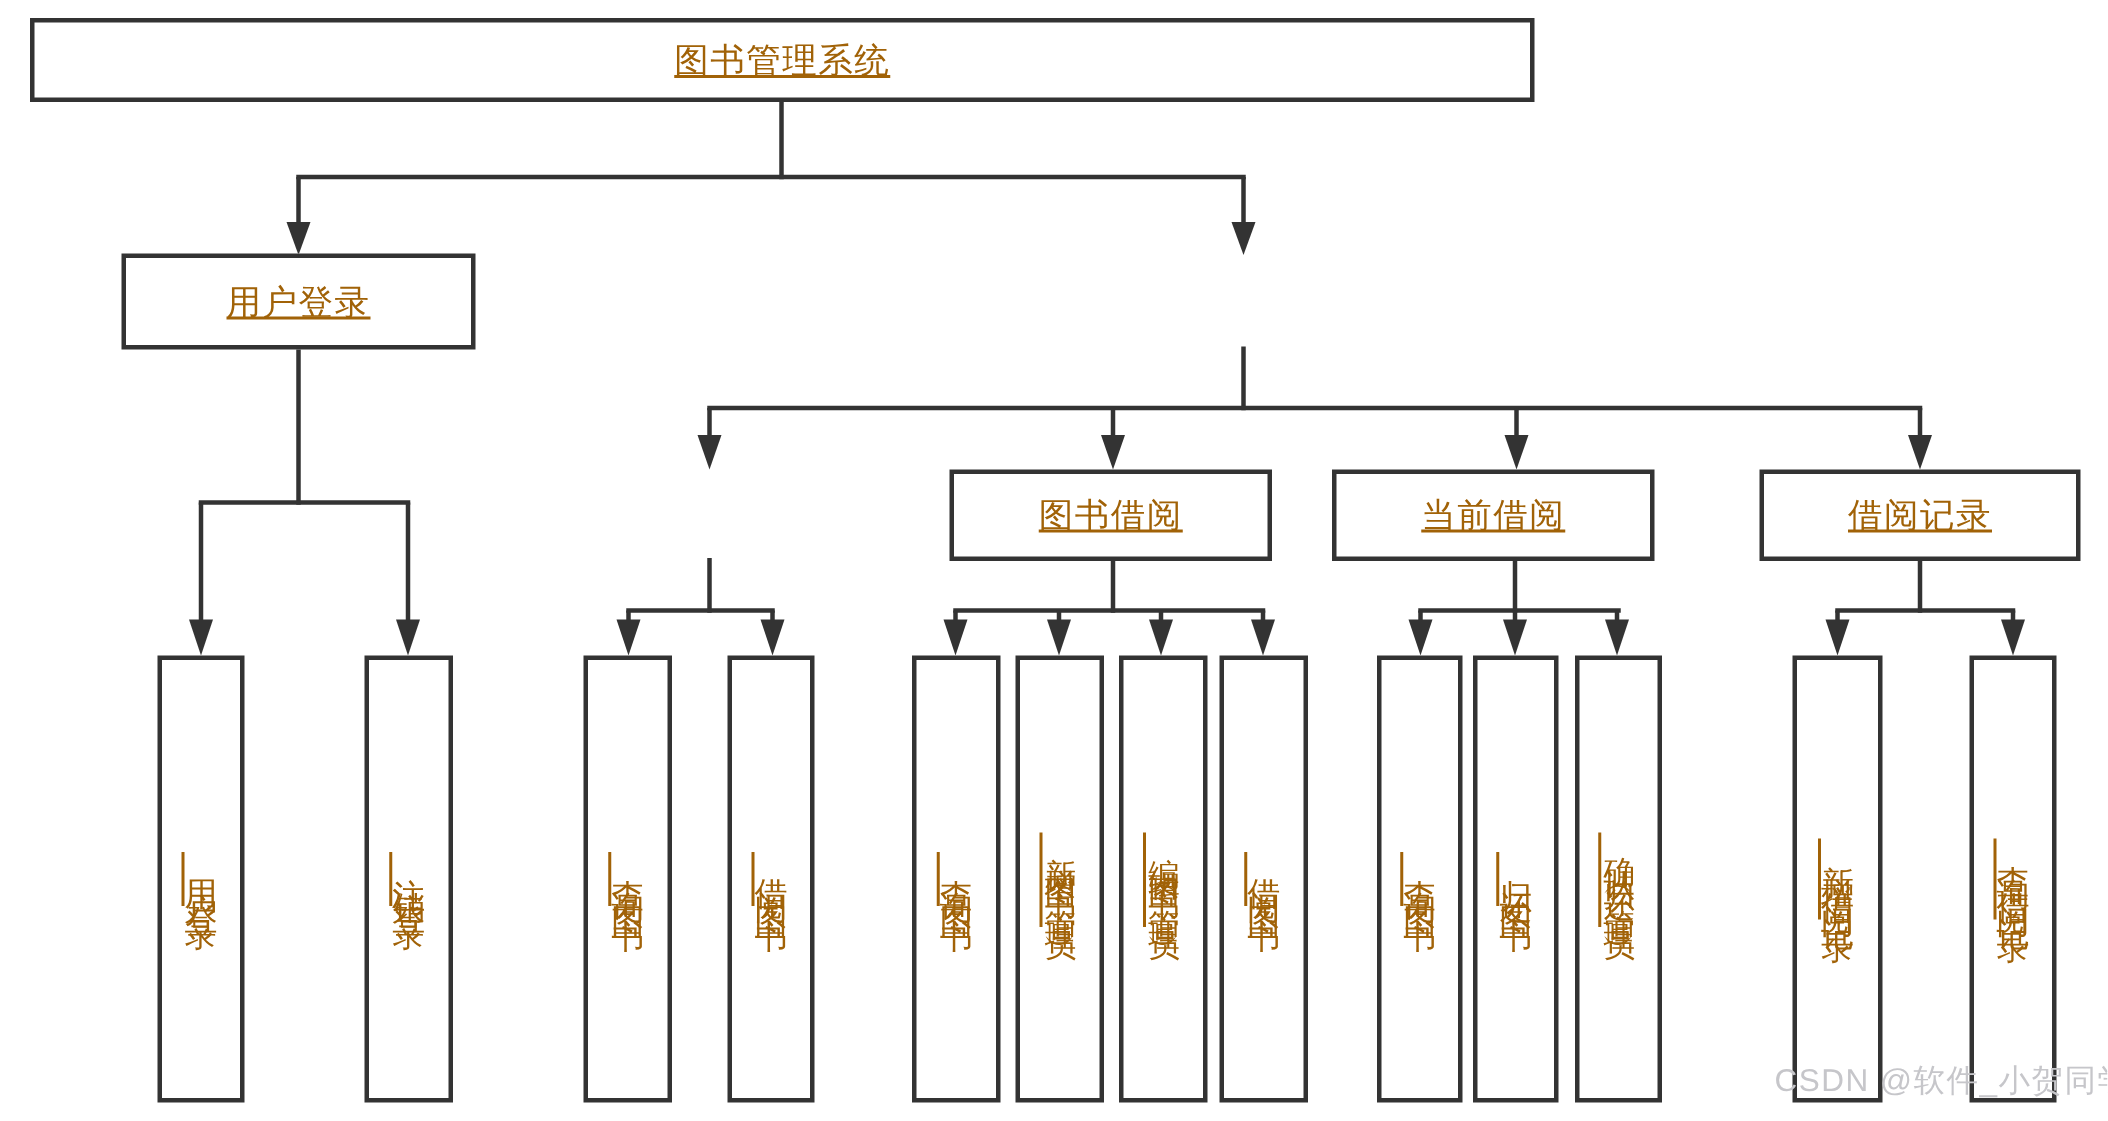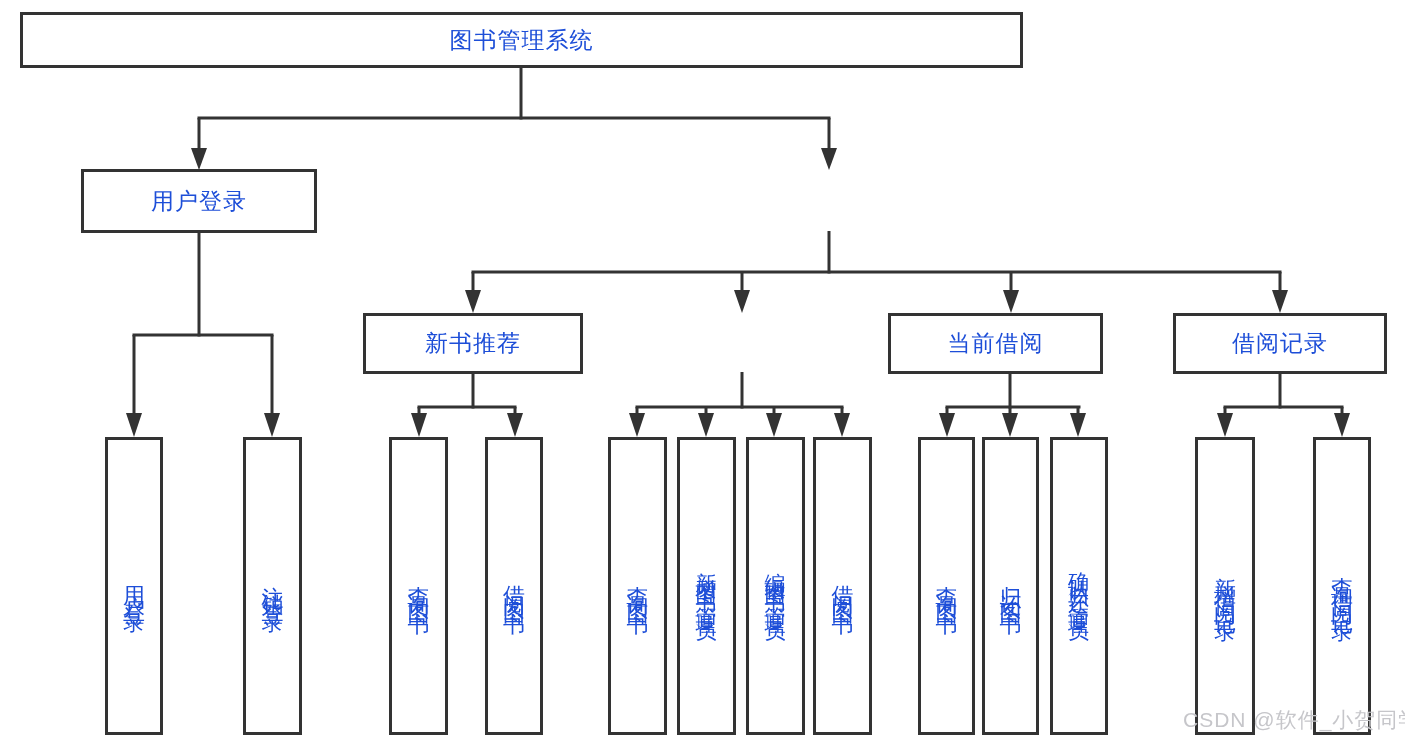--- a/index.html
+++ b/index.html
@@ -9,23 +9,24 @@
     background:#ffffff;
     font-family:"Liberation Sans", sans-serif;
     overflow:hidden;
   }
   .connectors{position:absolute;left:0;top:0;z-index:1;}
   .hbox,.vbox{
     position:absolute;
     box-sizing:border-box;
     border:3px solid #333333;
     background:#ffffff;
-    color:#1d4ed8;
+    color:#a16207;
     display:flex;align-items:center;justify-content:center;
     z-index:2;
+    text-decoration:underline;
   }
   .hbox{font-size:23px;letter-spacing:1px;white-space:nowrap;}
   .vbox{
     font-size:22px;
     writing-mode:vertical-rl;
     text-orientation:mixed;
     letter-spacing:9px;
     line-height:1;
   }
   .vbox.long{letter-spacing:7px;font-size:21px;}
@@ -106,21 +107,21 @@
       <polygon points="1070,413 1086,413 1078,437"></polygon>
       <polygon points="1217,413 1233,413 1225,437"></polygon>
       <polygon points="1334,413 1350,413 1342,437"></polygon>
     </g>
   </svg>
 
   <div class="hbox" style="left:20px;top:12px;width:1003px;height:56px;">图书管理系统</div>
 
   <div class="hbox" style="left:81px;top:169px;width:236px;height:64px;">用户登录</div>
 
-  <div class="hbox" style="left:363px;top:313px;width:220px;height:61px;">新书推荐</div>
+  <div class="hbox" style="left:633px;top:313px;width:215px;height:61px;">图书借阅</div>
   <div class="hbox" style="left:888px;top:313px;width:215px;height:61px;">当前借阅</div>
   <div class="hbox" style="left:1173px;top:313px;width:214px;height:61px;">借阅记录</div>
 
   <div class="vbox" style="left:105px;top:437px;width:58px;height:298px;">用户登录</div>
   <div class="vbox" style="left:243px;top:437px;width:59px;height:298px;">注销登录</div>
 
   <div class="vbox" style="left:389px;top:437px;width:59px;height:298px;">查询图书</div>
   <div class="vbox" style="left:485px;top:437px;width:58px;height:298px;">借阅图书</div>
 
   <div class="vbox" style="left:608px;top:437px;width:59px;height:298px;">查询图书</div>

